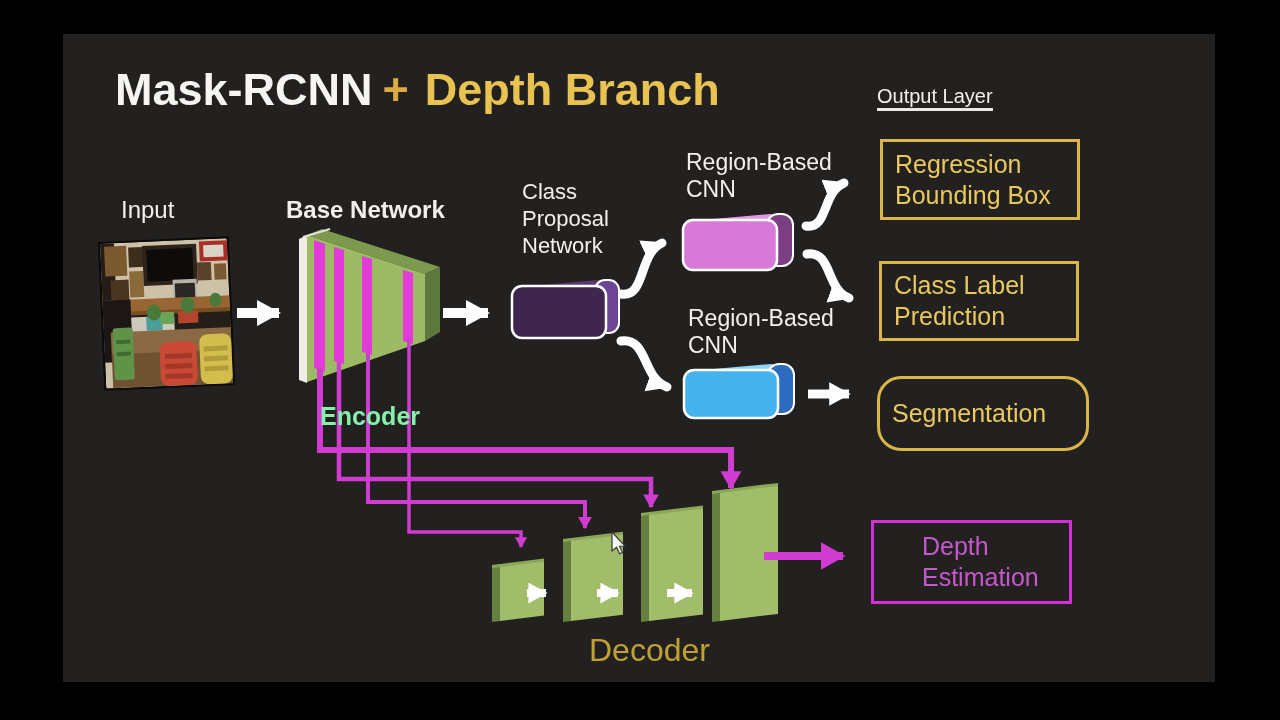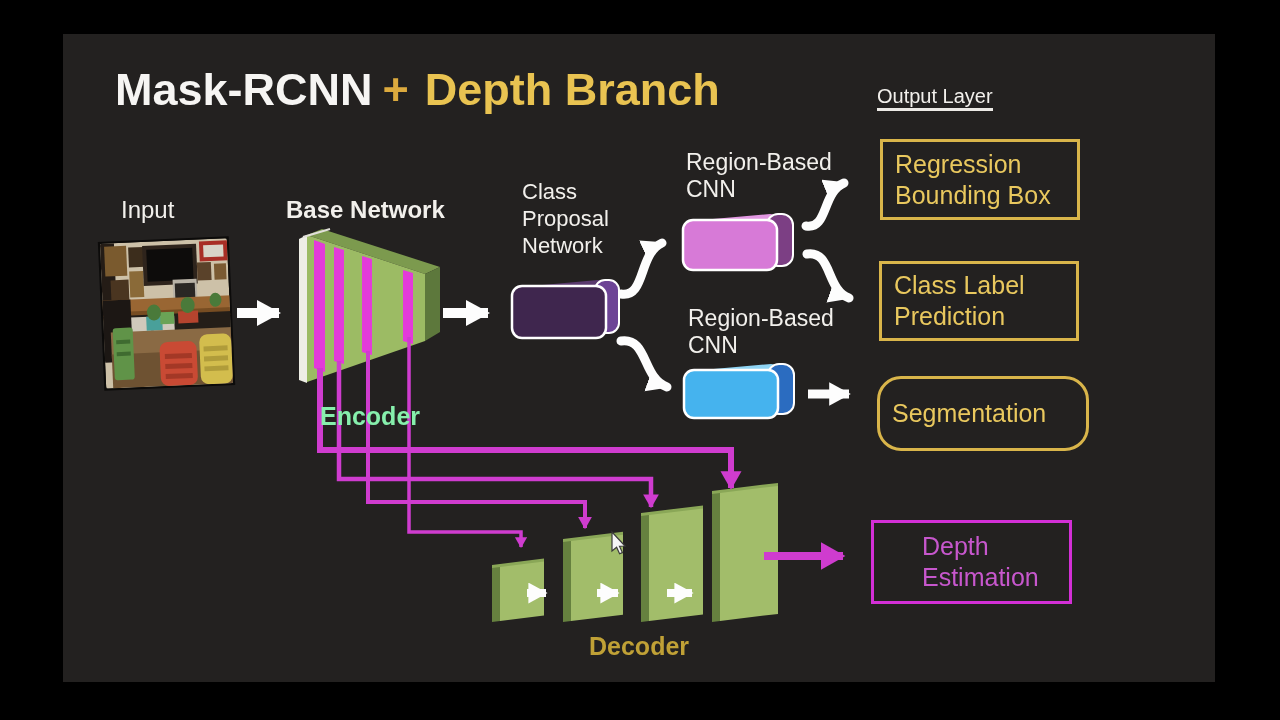--- a/index.html
+++ b/index.html
@@ -13,21 +13,21 @@
   .title .t-accent{color:#e9c351;}
   .out-heading{left:877px;top:85px;font-size:20px;color:#f2f0ec;
                border-bottom:3px solid #eceae6;padding-bottom:0;}
   .lbl{color:#f2f0ec;}
   .lbl-input{left:121px;top:196px;font-size:24px;}
   .lbl-base{left:286px;top:196px;font-size:24px;font-weight:bold;}
   .lbl-rpn{left:522px;top:178px;font-size:22px;line-height:27px;}
   .lbl-rbcnn1{left:686px;top:149px;font-size:23px;line-height:27px;}
   .lbl-rbcnn2{left:688px;top:305px;font-size:23px;line-height:27px;}
   .lbl-encoder{left:320px;top:402px;font-size:25px;font-weight:bold;color:#86efac;}
-  .lbl-decoder{left:589px;top:632px;font-size:25px;font-weight:bold;color:#c0a136;text-align:right;}
+  .lbl-decoder{left:589px;top:632px;font-size:32px;font-weight:normal;color:#c0a136;text-align:right;}
   .obox{position:absolute;border:3px solid #d9b54a;box-sizing:border-box;
         display:flex;flex-direction:column;justify-content:center;
         padding-left:12px;color:#e9c85e;font-size:25px;line-height:31px;}
   .obox.magenta{border-color:#d32fd6;color:#c757cd;}
   .b-bbox{left:880px;top:139px;width:200px;height:81px;}
   .b-class{left:879px;top:261px;width:200px;height:80px;}
   .b-seg{left:877px;top:376px;width:212px;height:75px;border-radius:24px;}
   .b-depth{left:871px;top:520px;width:201px;height:84px;padding-left:48px;}
   svg.layer{position:absolute;left:0;top:0;}
 </style>

